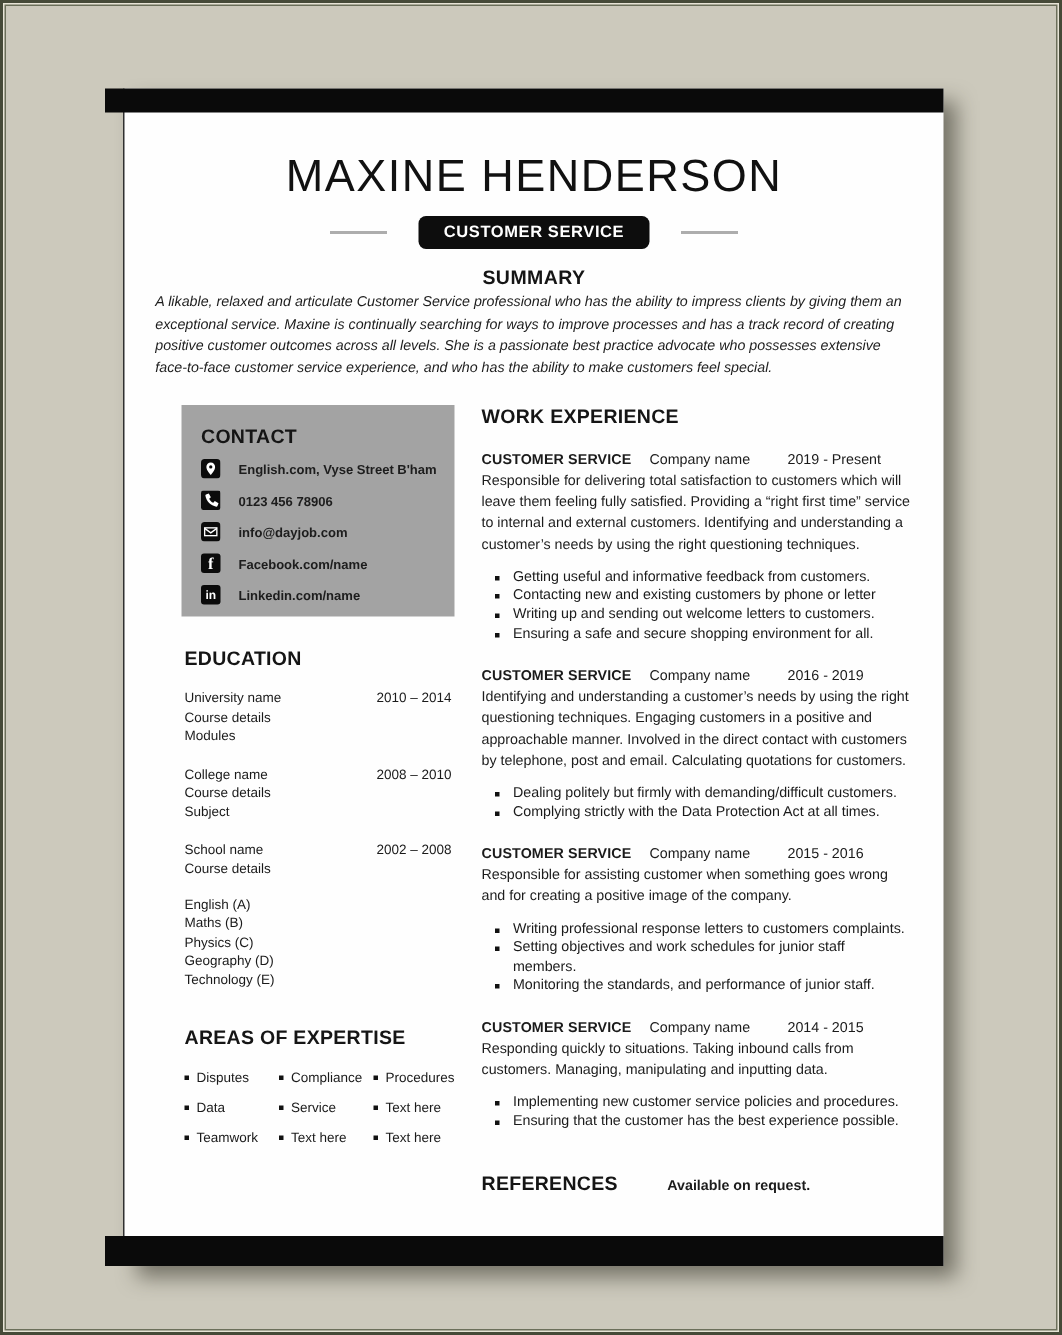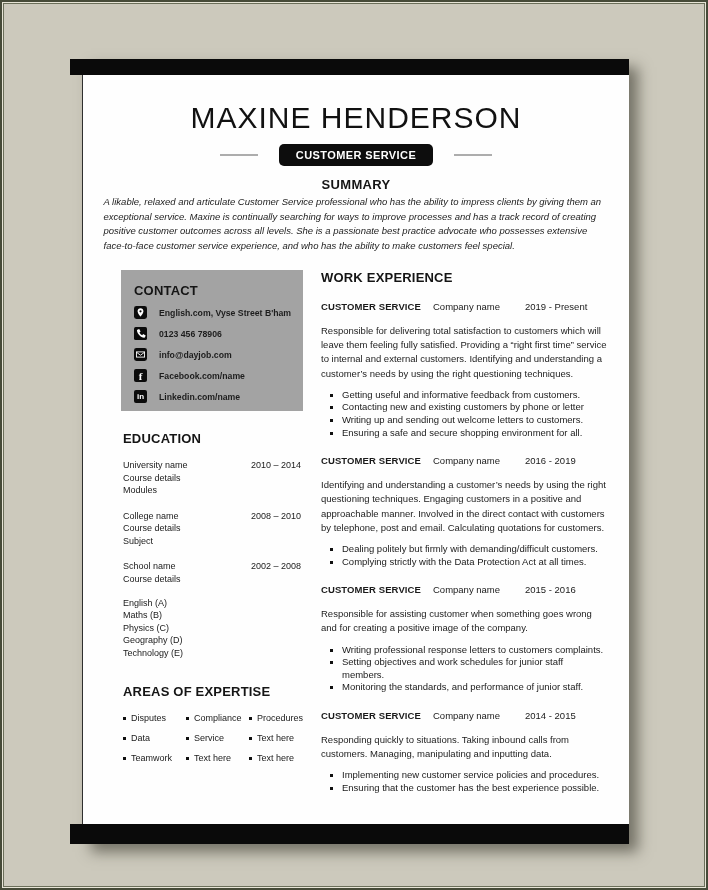--- a/index.html
+++ b/index.html
@@ -87,21 +87,21 @@
   .exp-grid {
     margin-top:14px; display:grid; grid-template-columns:63px 63px auto;
     row-gap:9px;
   }
   .exp-item { display:flex; align-items:flex-start; gap:5px; font-size:9px; line-height:11px; }
   .sq { width:3px; height:3px; background:#111; flex:none; margin-top:4px; }
   
   .job { margin-top:15px; }
   .job-header { display:grid; grid-template-columns:112px 92px auto; font-size:9.5px; line-height:13px; }
   .job-title { font-weight:bold; letter-spacing:0.1px; }
-  .job-desc { font-size:9.5px; line-height:14.2px; margin-top:11px; color:#1c1c1c; }
+  .job-desc { font-size:9.5px; line-height:14.2px; margin-top:1px; color:#1c1c1c; }
   .job-bullets { margin-top:8px; }
   .wbullet { display:flex; gap:9px; align-items:flex-start; font-size:9.5px; line-height:12.6px; padding-left:9px; }
   .wbullet .sq { margin-top:5px; }
   
   .references { display:flex; align-items:baseline; gap:33px; margin-top:26px; }
   .ref-text { font-size:9.5px; font-weight:bold; color:#1c1c1c; }
 </style>
 </head>
 <body>
 
@@ -340,18 +340,22 @@
                   <span class="sq"></span>
                   <span>Implementing new customer service policies and procedures.</span>
                 </div>
               <div class="wbullet">
                   <span class="sq"></span>
                   <span>Ensuring that the customer has the best experience possible.</span>
                 </div>
             </div>
           </div>
 
+          <div class="references">
+            <span class="side-heading">REFERENCES</span>
+            <span class="ref-text">Available on request.</span>
+          </div>
 
         </div>
       </div>
     </div>
   </div>
 </div>
 
 </body></html>

